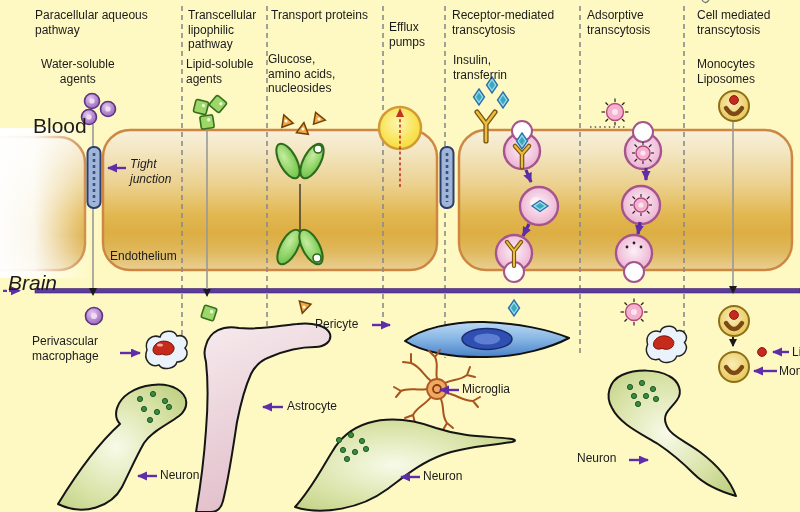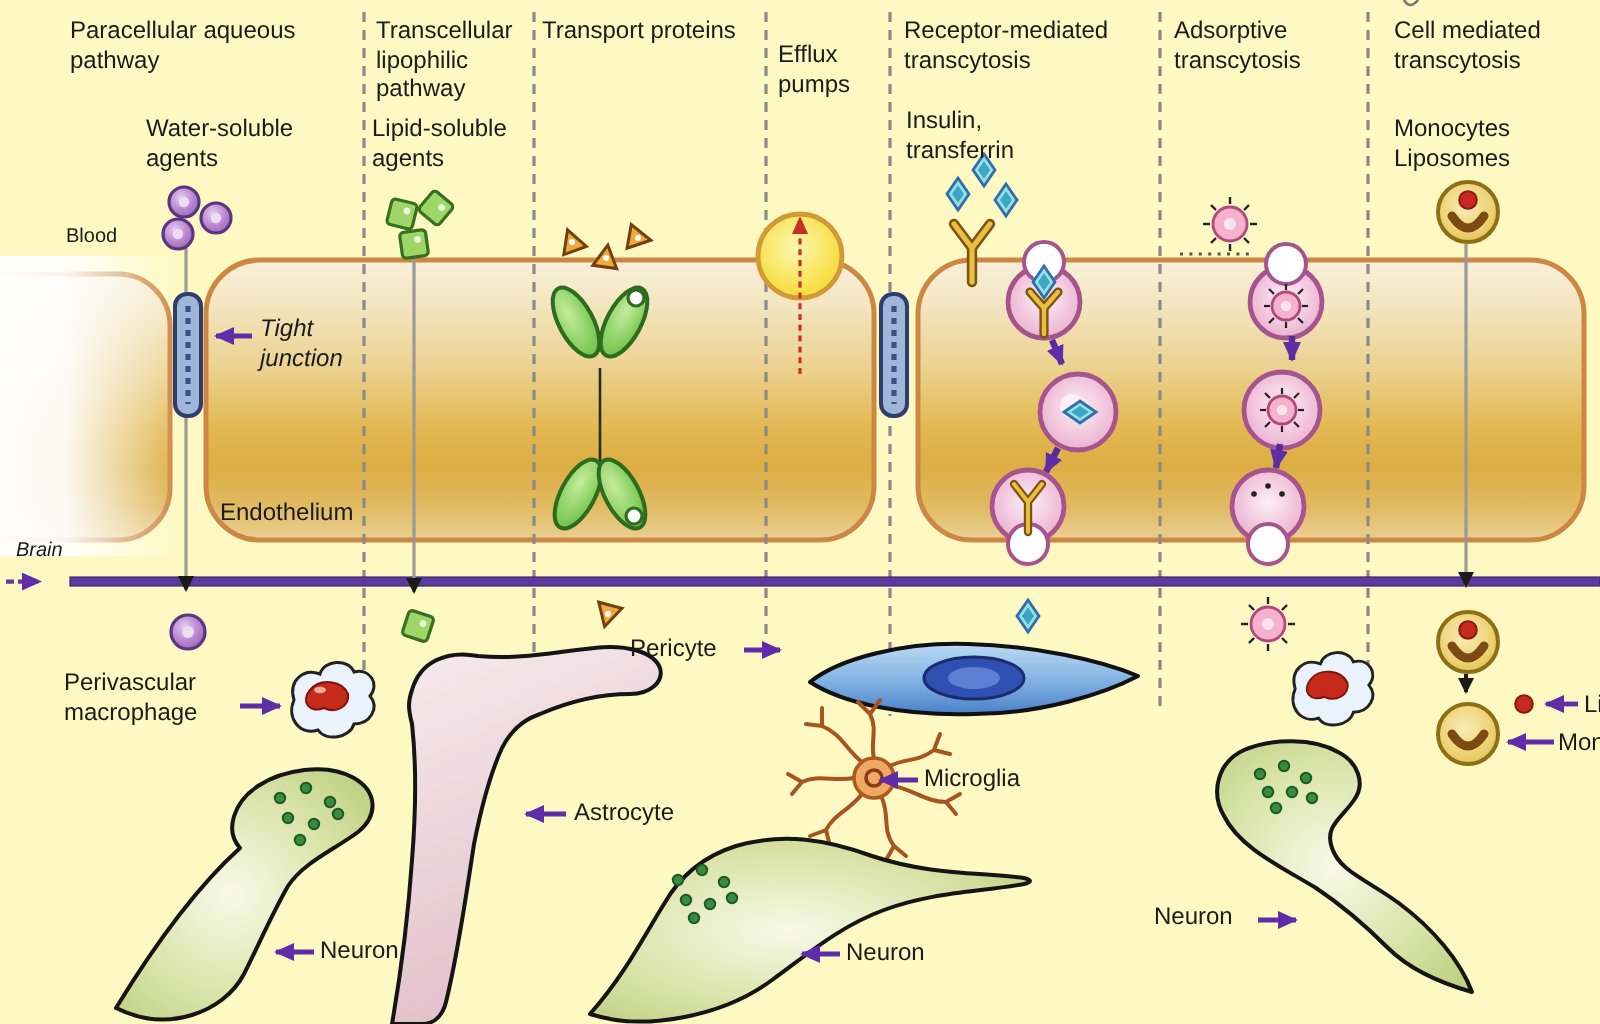--- a/index.html
+++ b/index.html
@@ -5,21 +5,21 @@
   html,body{margin:0;padding:0;background:#fff;}
   .canvas{
     position:relative;width:800px;height:512px;overflow:hidden;background:#fef9c3;
     font-family:"Liberation Sans",sans-serif;
   }
   .diagram-svg{position:absolute;left:0;top:0;}
   .lbl{
     position:absolute;color:#1b1b1b;font-size:12px;line-height:1.22;
     white-space:pre-line;z-index:5;
   }
-  .big{font-size:10px;}
+  .big{font-size:21px;}
   .nowrap{white-space:nowrap;}
 </style>
 </head>
 <body>
 
 <div class="canvas">
 
 <svg class="diagram-svg" width="800" height="512" viewBox="0 0 800 512">
   <defs>
     <linearGradient id="gBand" x1="0" y1="0" x2="0" y2="1">
@@ -417,28 +417,31 @@
     <path d="M157,476 H138" marker-end="url(#mPurple)"></path>
     <path d="M420,477 H401" marker-end="url(#mPurple)"></path>
     <path d="M629,460 H648" marker-end="url(#mPurple)"></path>
     <path d="M789,352 H773" marker-end="url(#mPurple)"></path>
     <path d="M777,371 H754" marker-end="url(#mPurple)"></path>
   </g>
 </svg>
 
 <div class="lbl" style="left:35px;top:8px;">Paracellular aqueous
 pathway</div>
-<div class="lbl" style="left:73px;top:57px;">Water-soluble
+<div class="lbl" style="left:41px;top:57px;text-align:center;">Water-soluble
 agents</div>
 <div class="lbl" style="left:188px;top:8px;">Transcellular
 lipophilic
 pathway</div>
 <div class="lbl" style="left:186px;top:57px;">Lipid-soluble
 agents</div>
 <div class="lbl" style="left:271px;top:8px;">Transport proteins</div>
+<div class="lbl" style="left:268px;top:52px;">Glucose,
+amino acids,
+nucleosides</div>
 <div class="lbl" style="left:389px;top:20px;">Efflux
 pumps</div>
 <div class="lbl" style="left:452px;top:8px;">Receptor-mediated
 transcytosis</div>
 <div class="lbl" style="left:453px;top:53px;">Insulin,
 transferrin</div>
 <div class="lbl" style="left:587px;top:8px;">Adsorptive
 transcytosis</div>
 <div class="lbl" style="left:697px;top:8px;">Cell mediated
 transcytosis</div>

